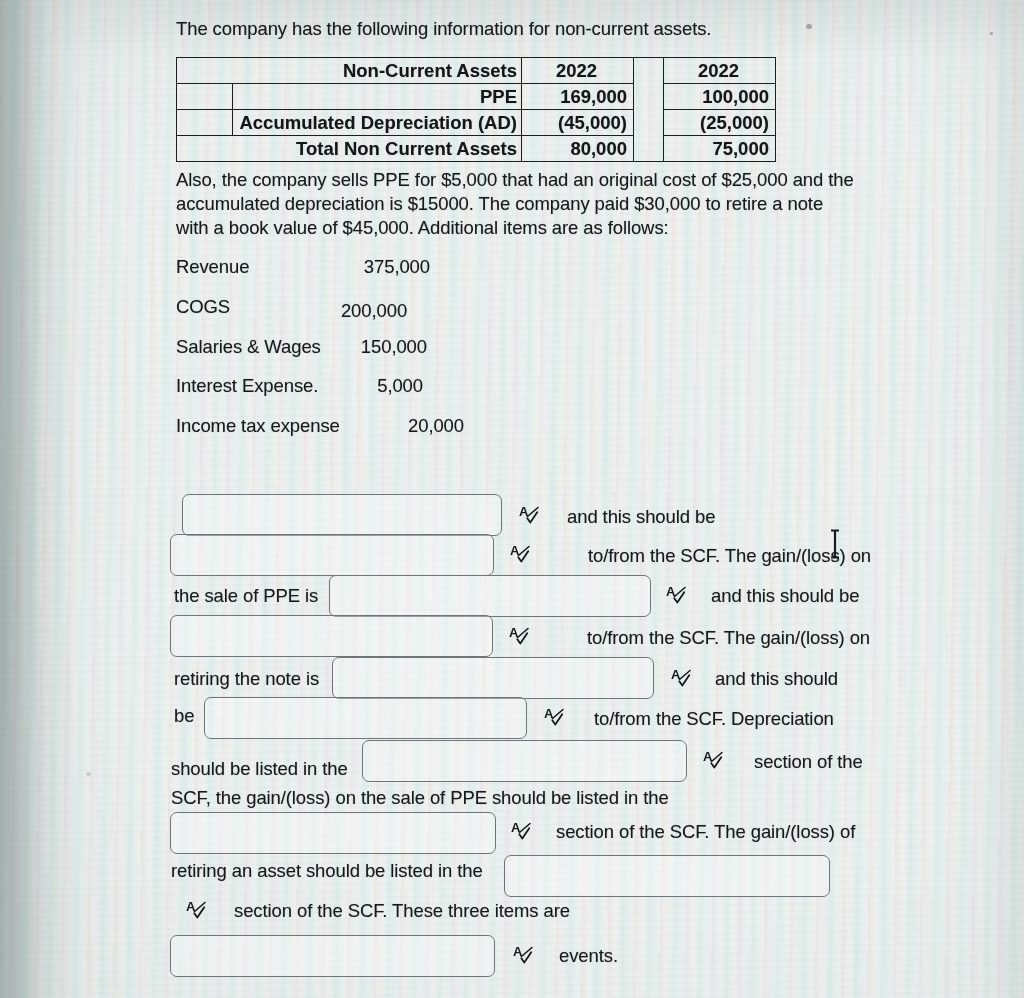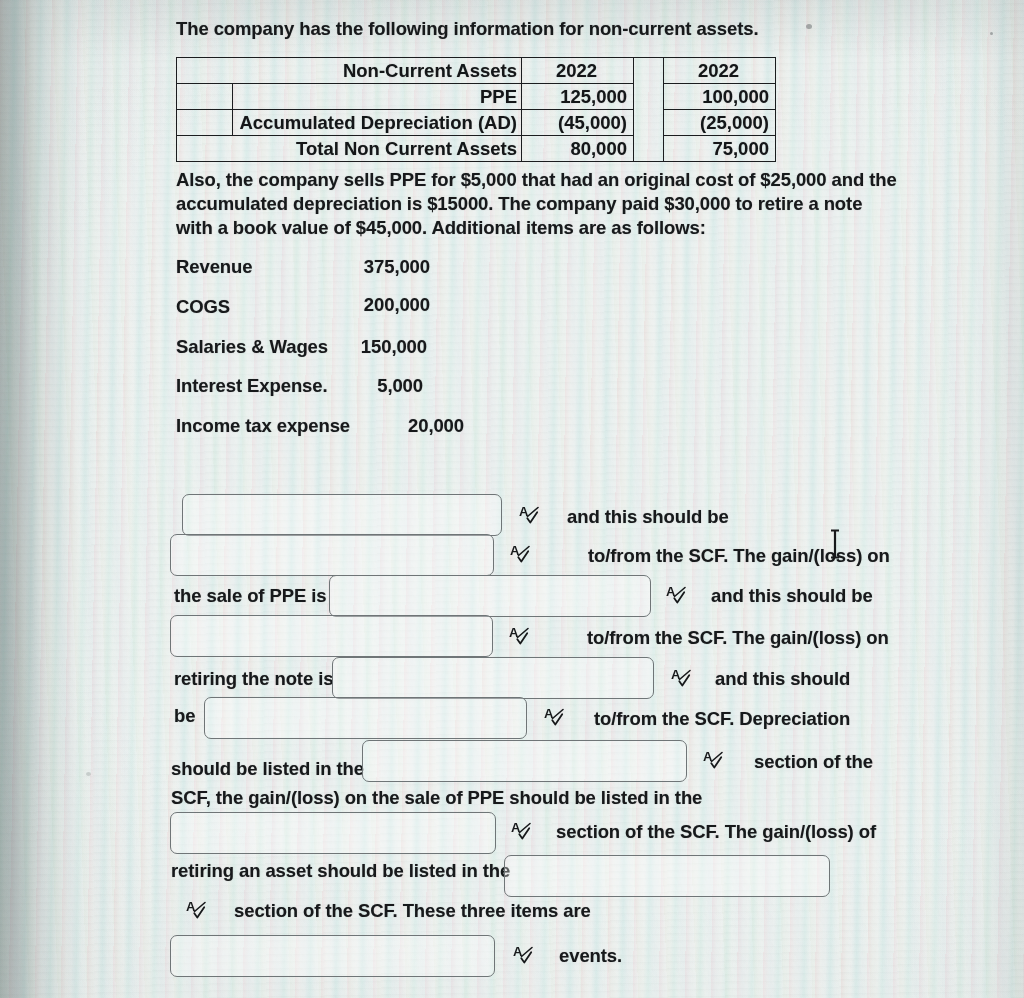--- a/index.html
+++ b/index.html
@@ -86,21 +86,21 @@
 
   
   #sheet {
     position: absolute; inset: 0; z-index: 3;
     padding: 0;
   }
 
   .txt {
     position: absolute;
     color: #17191b;
-    font-weight: 700;
+    font-weight: 400;
     font-size: 18.5px;
     letter-spacing: -0.1px;
     white-space: nowrap;
     text-shadow: 0 0 1px rgba(20,22,24,0.30);
   }
 
   
   #assets-table {
     position: absolute;
     left: 176px; top: 57px;
@@ -181,21 +181,21 @@
       <tr class="head-row">
         <td class="label-cell" colspan="2">Non-Current Assets</td>
         <td class="num-cell head-num">2022</td>
         <td class="spacer-cell"></td>
         <td class="num-cell head-num">2022</td>
       </tr>
 
       <tr>
         <td class="indent-cell"></td>
         <td class="label-cell">PPE</td>
-        <td class="num-cell">125,000</td>
+        <td class="num-cell">169,000</td>
         <td class="spacer-cell"></td>
         <td class="num-cell">100,000</td>
       </tr>
 
       <tr>
         <td class="indent-cell"></td>
         <td class="label-cell">Accumulated Depreciation (AD)</td>
         <td class="num-cell">(45,000)</td>
         <td class="spacer-cell"></td>
         <td class="num-cell">(25,000)</td>
@@ -211,21 +211,21 @@
   </table>
 
   <div class="txt" style="left:176px; top:169px;">Also, the company sells PPE for $5,000 that had an original cost of $25,000 and the</div>
   <div class="txt" style="left:176px; top:193px;">accumulated depreciation is $15000. The company paid $30,000 to retire a note</div>
   <div class="txt" style="left:176px; top:217px;">with a book value of $45,000. Additional items are as follows:</div>
 
   <div class="txt item-label" style="left:176px; top:256px;">Revenue</div>
   <div class="txt item-value" style="left:318px; top:256px;">375,000</div>
 
   <div class="txt item-label" style="left:176px; top:296px;">COGS</div>
-  <div class="txt item-value" style="left:318px; top:294px;">200,000</div>
+  <div class="txt item-value" style="left:318px; top:300px;text-align:center;">200,000</div>
 
   <div class="txt item-label" style="left:176px; top:336px;">Salaries &amp; Wages</div>
   <div class="txt item-value" style="left:315px; top:336px;">150,000</div>
 
   <div class="txt item-label" style="left:176px; top:375px;">Interest Expense.</div>
   <div class="txt item-value" style="left:311px; top:375px;">5,000</div>
 
   <div class="txt item-label" style="left:176px; top:415px;">Income tax expense</div>
   <div class="txt item-value" style="left:352px; top:415px;">20,000</div>
 

